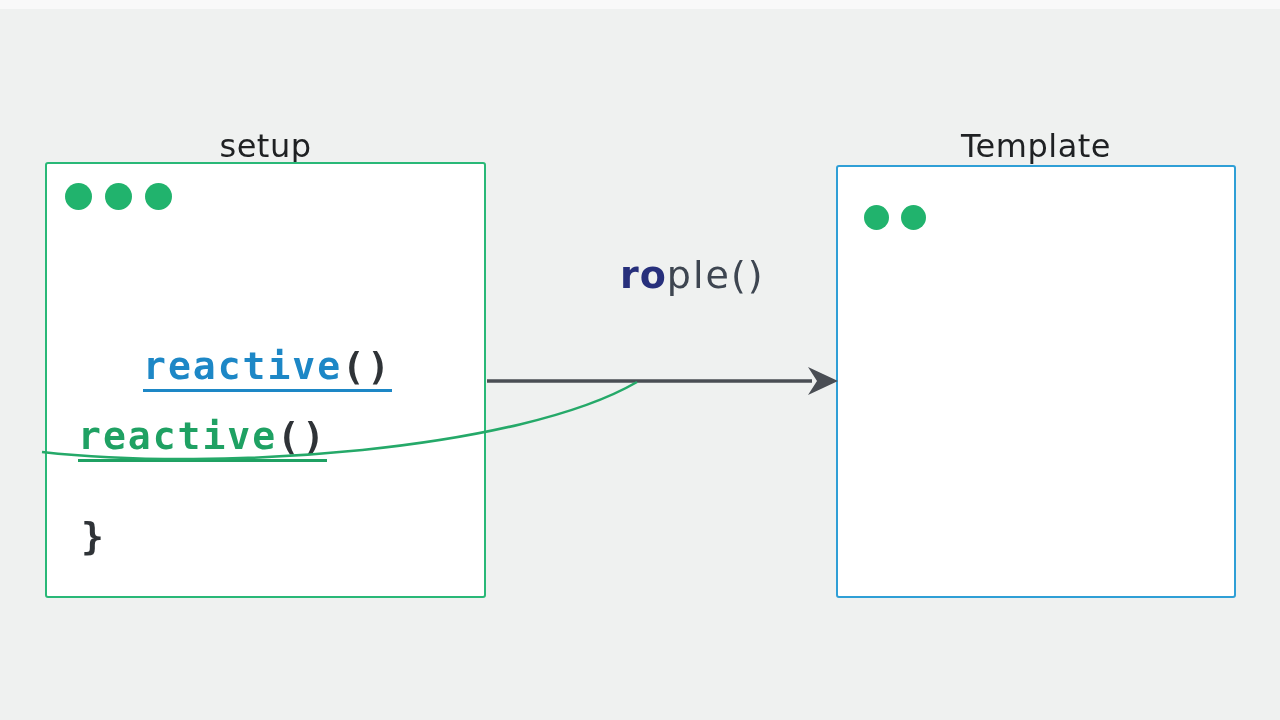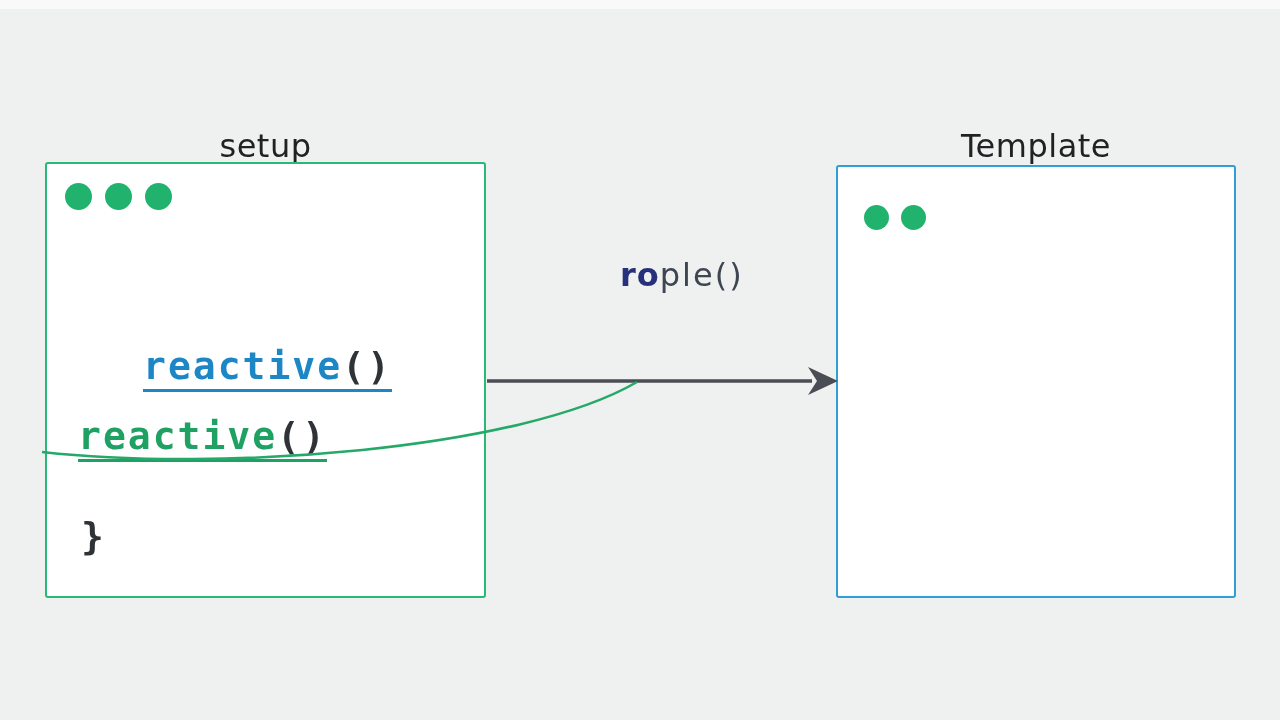--- a/index.html
+++ b/index.html
@@ -45,21 +45,21 @@
   .code-blue{color:#1d87c6;}
   .line-ref{left:37px;top:123px;}
   .line-reactive-blue{left:96px;top:182px;}
   .line-reactive-green{left:31px;top:252px;}
   .line-onmounted{left:94px;top:311px;}
   .line-brace{left:34px;top:352px;color:#2f3337;border:none;}
 
   
   .arrow-label{
     position:absolute;left:620px;top:252px;
-    font-size:32px;line-height:46px;white-space:nowrap;
+    font-size:38px;line-height:46px;white-space:nowrap;
     font-family:"DejaVu Sans","Liberation Sans",sans-serif;
   }
   .arrow-label .pre{color:#27307c;font-weight:bold;letter-spacing:1px;}
   .arrow-label .suf{color:#3e4651;font-weight:normal;letter-spacing:2px;}
 
   svg.overlay{position:absolute;left:0;top:0;width:1280px;height:720px;pointer-events:none;}
 </style>
 </head>
 <body>
 

